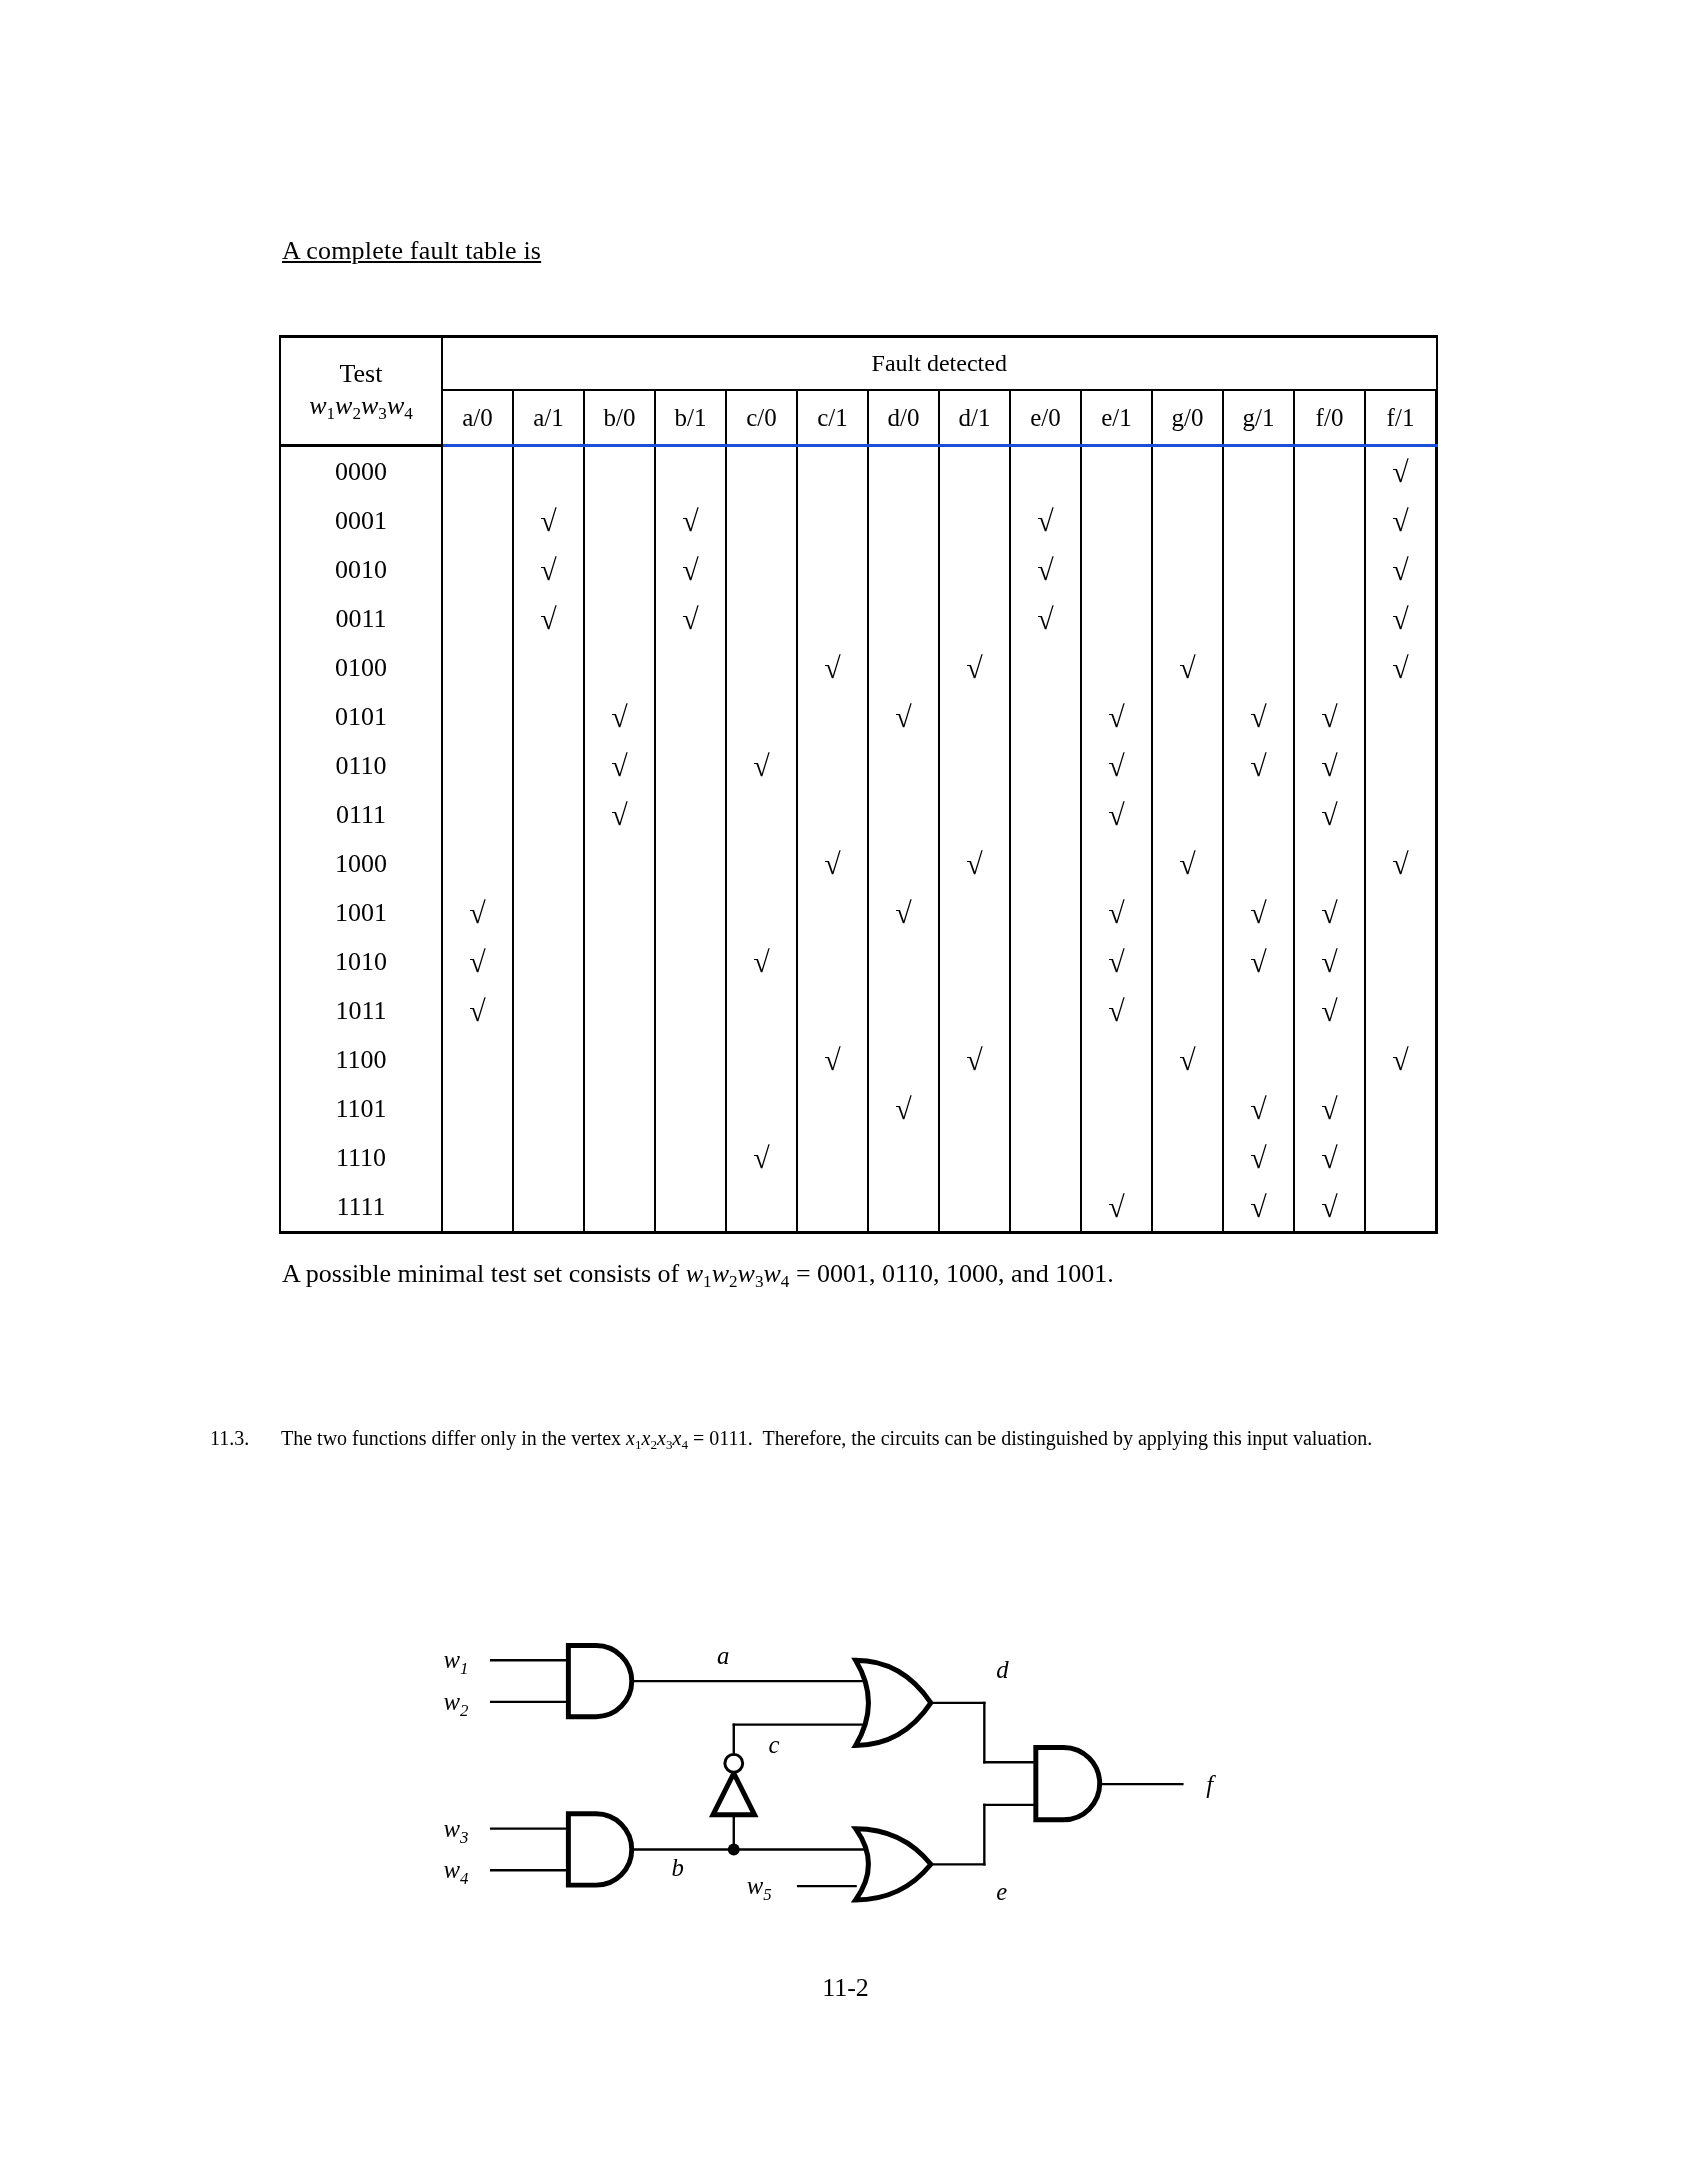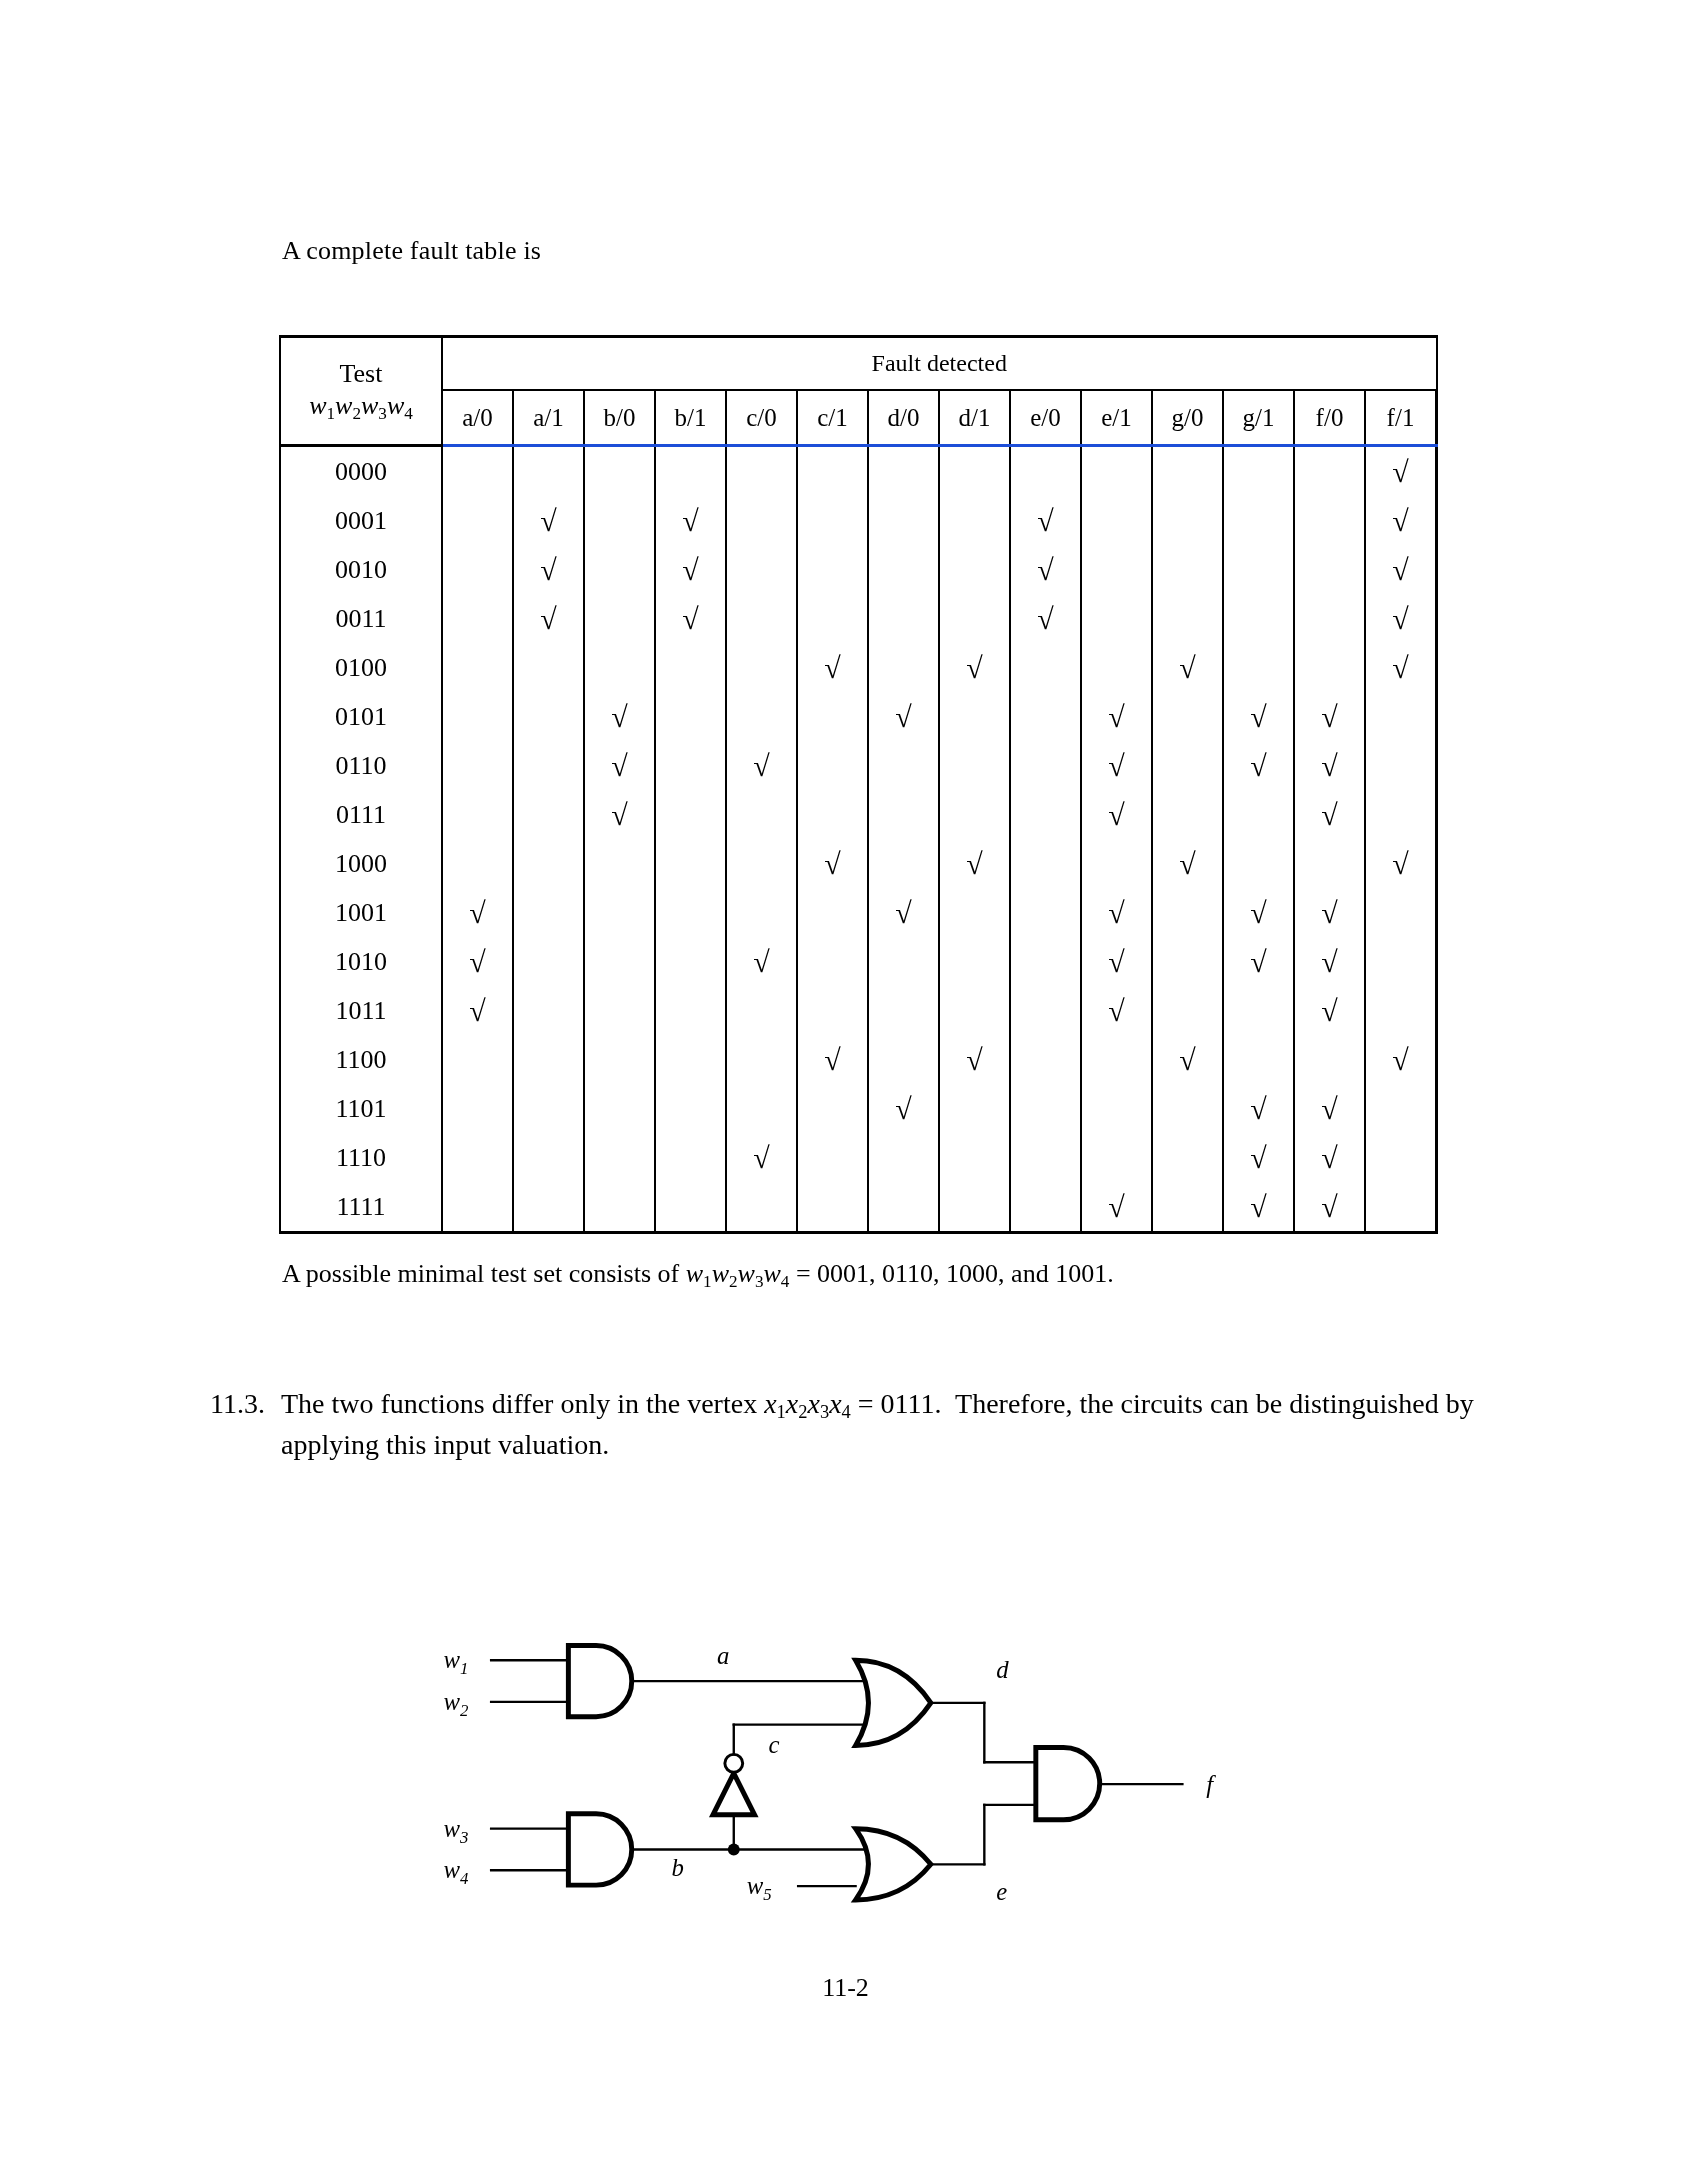--- a/index.html
+++ b/index.html
@@ -21,20 +21,21 @@
     inset: 0;
   }
 
   
   #intro-line {
     position: absolute;
     left: 282px;
     top: 236px;
     font-size: 26px;
     letter-spacing: 0.2px;
+    text-decoration: underline;
   }
 
   
   #fault-table-wrap {
     position: absolute;
     left: 279px;
     top: 335px;
   }
   table.fault-table {
     border-collapse: collapse;
@@ -102,22 +103,23 @@
 
   
   #minimal-set-line {
     position: absolute;
     left: 282px;
     top: 1259px;
     font-size: 26px;
   }
   .numbered {
     position: absolute;
-    font-size: 28px;
+    font-size: 20px;
     line-height: 1.42;
+    margin-top: 40px;
   }
   .numbered .num {
     position: absolute;
     left: 0;
     top: 0;
     width: 71px;
     text-align: left;
   }
   .numbered .body {
     display: block;

